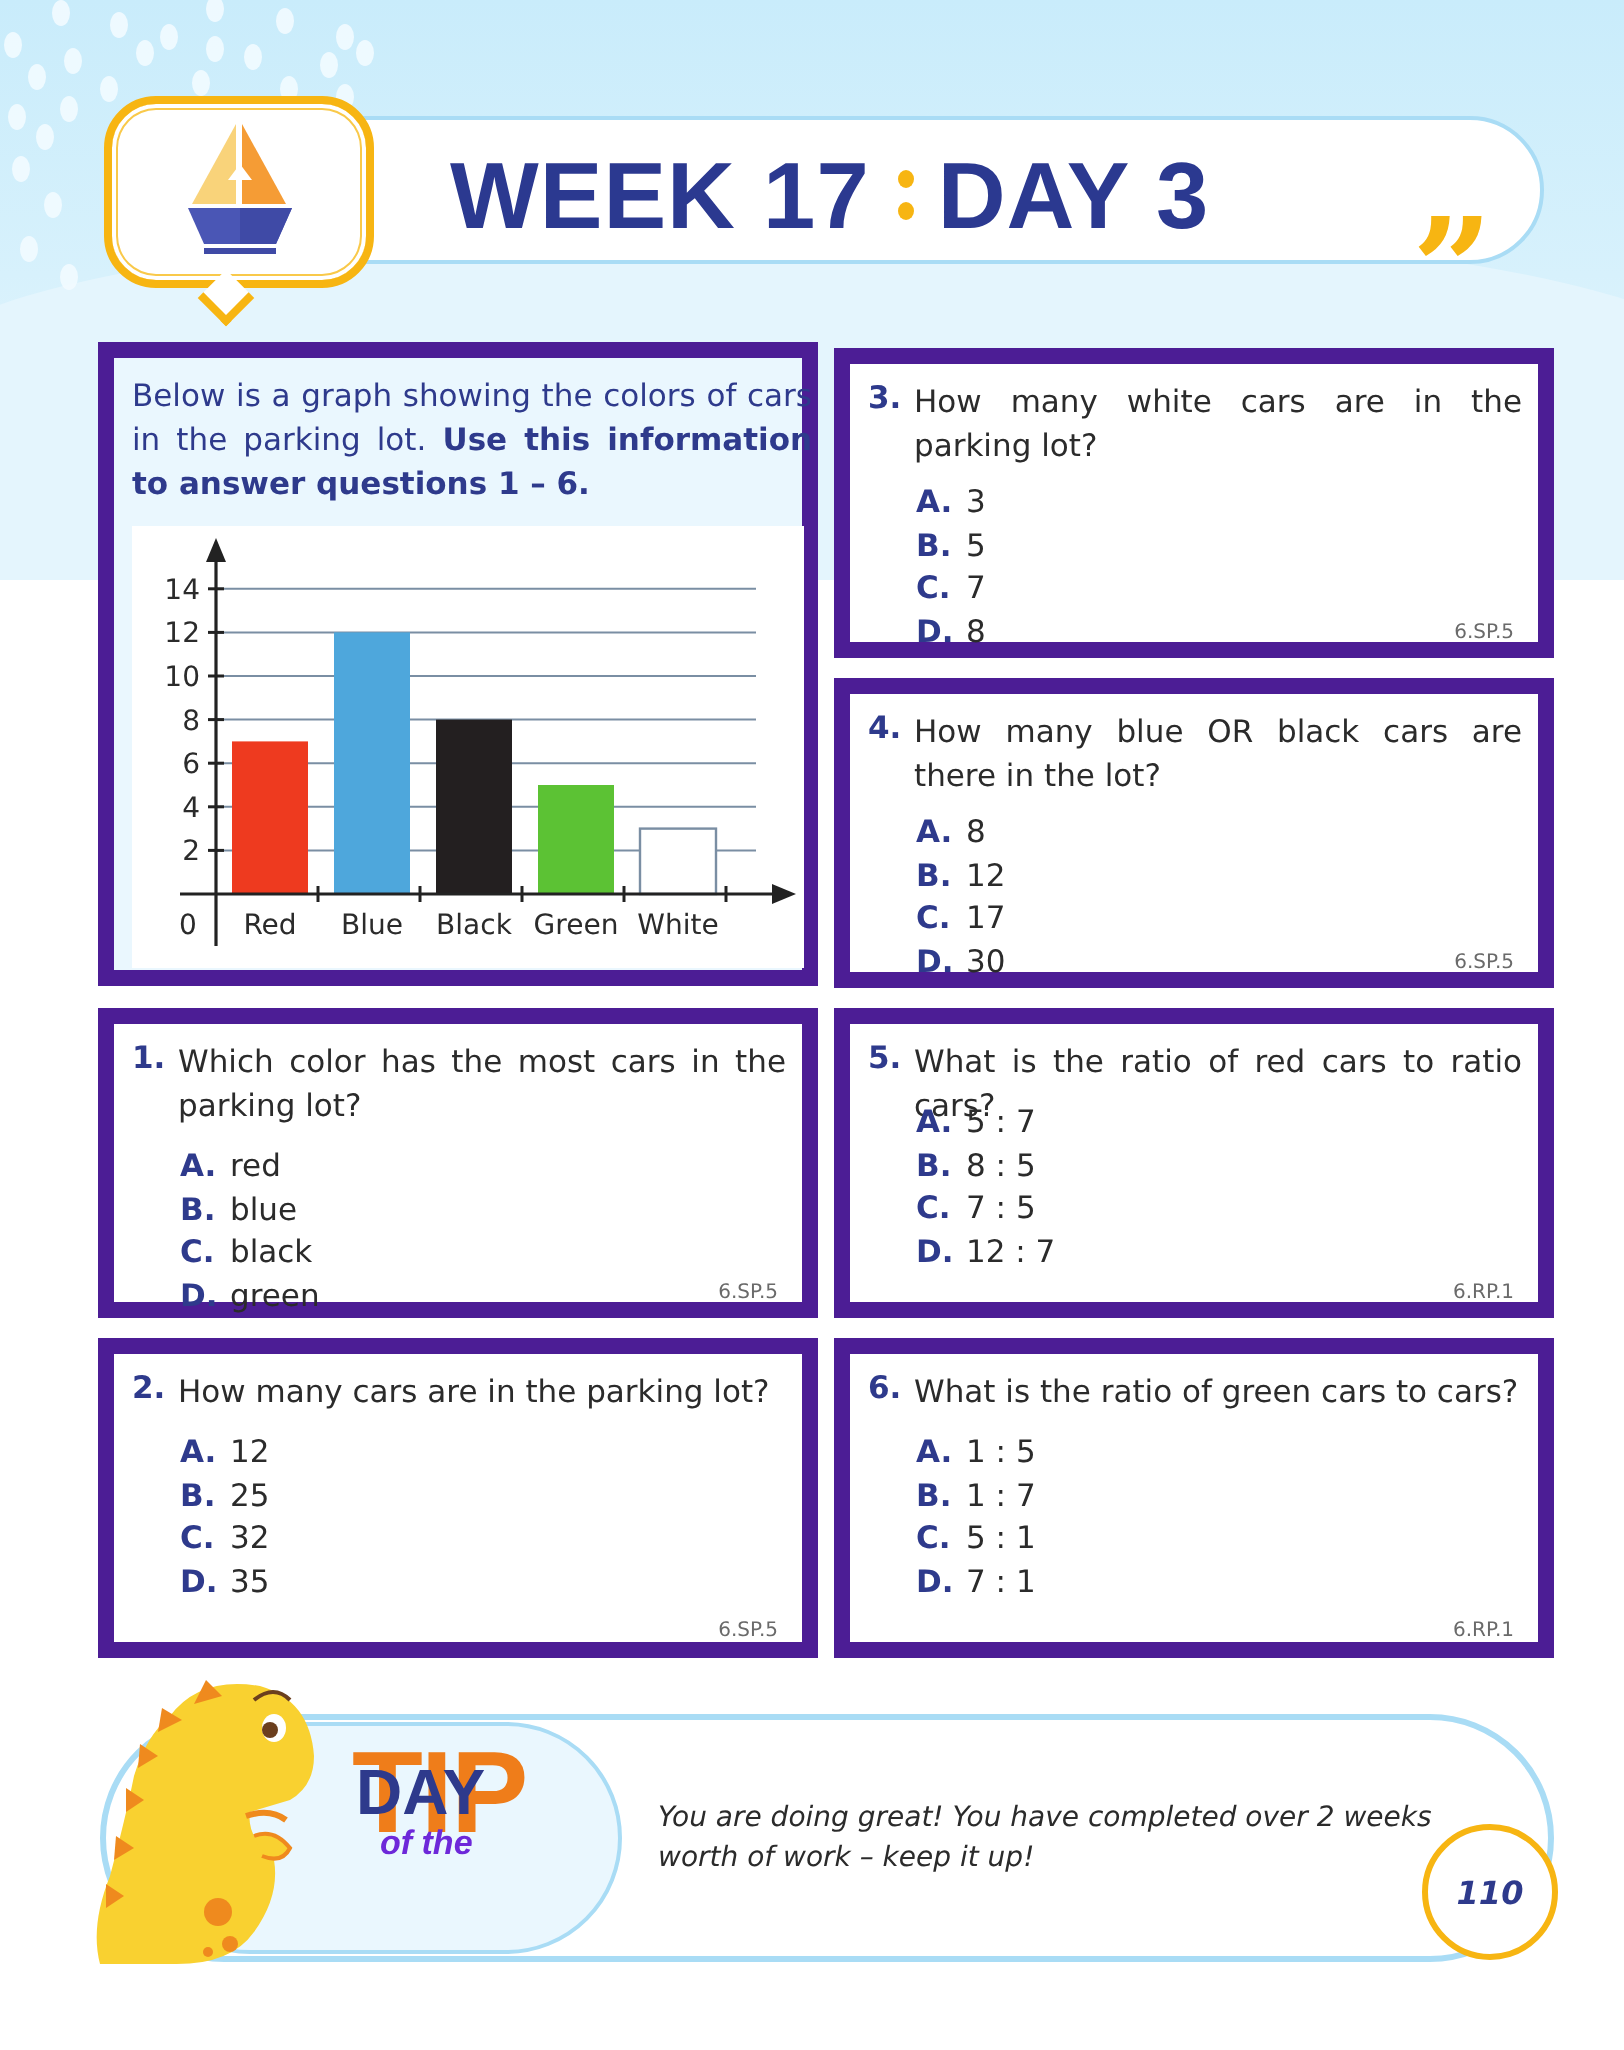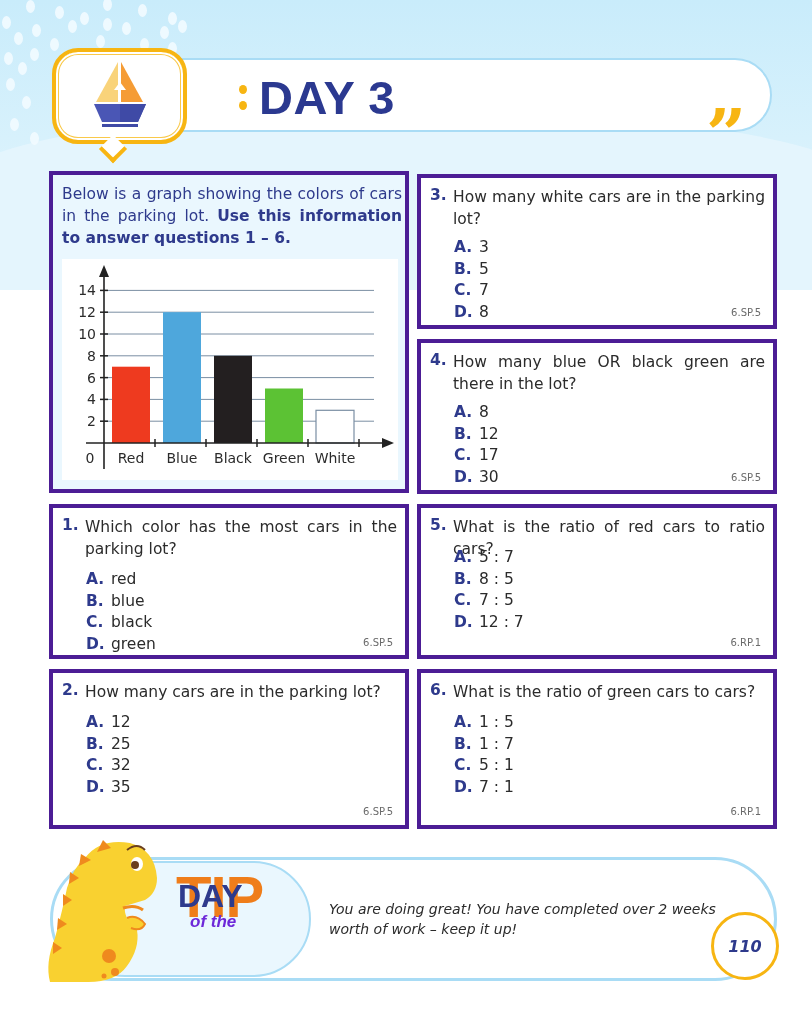--- a/index.html
+++ b/index.html
@@ -22,21 +22,21 @@
   .logo-bubble { position: absolute; left: 52px; top: 48px; width: 135px; height: 96px;
     background: #ffffff; border: 4px solid #f7b512; border-radius: 26px;
     box-shadow: inset 0 0 0 2px #fff, inset 0 0 0 3px #f9c94a; }
   .logo-tail { position: absolute; left: 103px; top: 139px; width: 20px; height: 20px; background: #fff;
     border-right: 4px solid #f7b512; border-bottom: 4px solid #f7b512; transform: rotate(45deg); }
   .logo-svg { position: absolute; left: 90px; top: 60px; }
   .quote { position: absolute; left: 706px; top: 100px; font-family: "DejaVu Serif", serif; font-weight: 700;
     font-size: 70px; color: #f7b512; line-height: 1; }
 
   
-  .panel { position: absolute; border: 4px solid #4c1d95; background: #ffffff; }
+  .panel { position: absolute; border: 8px solid #4c1d95; background: #ffffff; }
   .panel.intro { left: 49px; top: 171px; width: 360px; height: 322px; background: #eaf7fe; }
   .intro-text { position: absolute; left: 9px; top: 8px; width: 340px; font-size: 15.5px; line-height: 22px; color: #2e3a8c; text-align: justify; }
   .intro-text b { font-weight: 700; }
 
   .chart-box { position: absolute; left: 9px; top: 84px; width: 336px; height: 221px; background: #ffffff; }
 
   .q-num { position: absolute; left: 9px; top: 8px; font-weight: 700; font-size: 15.5px; color: #2e3a8c; }
   .q-text { position: absolute; left: 32px; top: 8px; right: 8px; font-size: 15.5px; line-height: 22px; color: #2b2b2b; text-align: justify; }
   .opts { position: absolute; left: 33px; list-style: none; }
   .opts li { height: 21.7px; font-size: 15.5px; line-height: 21.7px; display: flex; }
@@ -101,20 +101,21 @@
 <div class="logo-tail"></div>
 <svg class="logo-svg" width="60" height="68" viewBox="0 0 60 68">
   <polygon points="28,2 28,42 6,42" fill="#f9d37a"></polygon>
   <polygon points="31,2 31,42 53,42" fill="#f59c35"></polygon>
   <polygon points="24,30 30,22 36,30" fill="#ffffff"></polygon>
   <polygon points="4,44 56,44 48,62 12,62" fill="#4a56b5"></polygon>
   <polygon points="30,44 56,44 48,62 30,62" fill="#3f4aa6"></polygon>
   <rect x="12" y="64" width="36" height="3" fill="#3f4aa6"></rect>
 </svg>
 <div class="title">
+  <span>WEEK 17</span>
   <span class="sep">
       <i></i>
       <i></i>
     </span>
   <span>DAY 3</span>
 </div>
 <div class="quote">”</div>
 
 <div class="panel intro">
   <div class="intro-text">
@@ -235,21 +236,21 @@
     <li>
         <span class="opt-letter">D.</span>
         <span class="opt-val">8</span>
       </li>
   </ul>
   <span class="std" style="top:129px">6.SP.5</span>
 </div>
 
 <div class="panel" style="left:417px;top:339px;width:360px;height:155px;">
   <span class="q-num">4.</span>
-  <span class="q-text">How many blue OR black green are there in the lot?</span>
+  <span class="q-text">How many blue OR black cars are there in the lot?</span>
   <ul class="opts" style="top:59px">
     <li>
         <span class="opt-letter">A.</span>
         <span class="opt-val">8</span>
       </li>
     <li>
         <span class="opt-letter">B.</span>
         <span class="opt-val">12</span>
       </li>
     <li>

